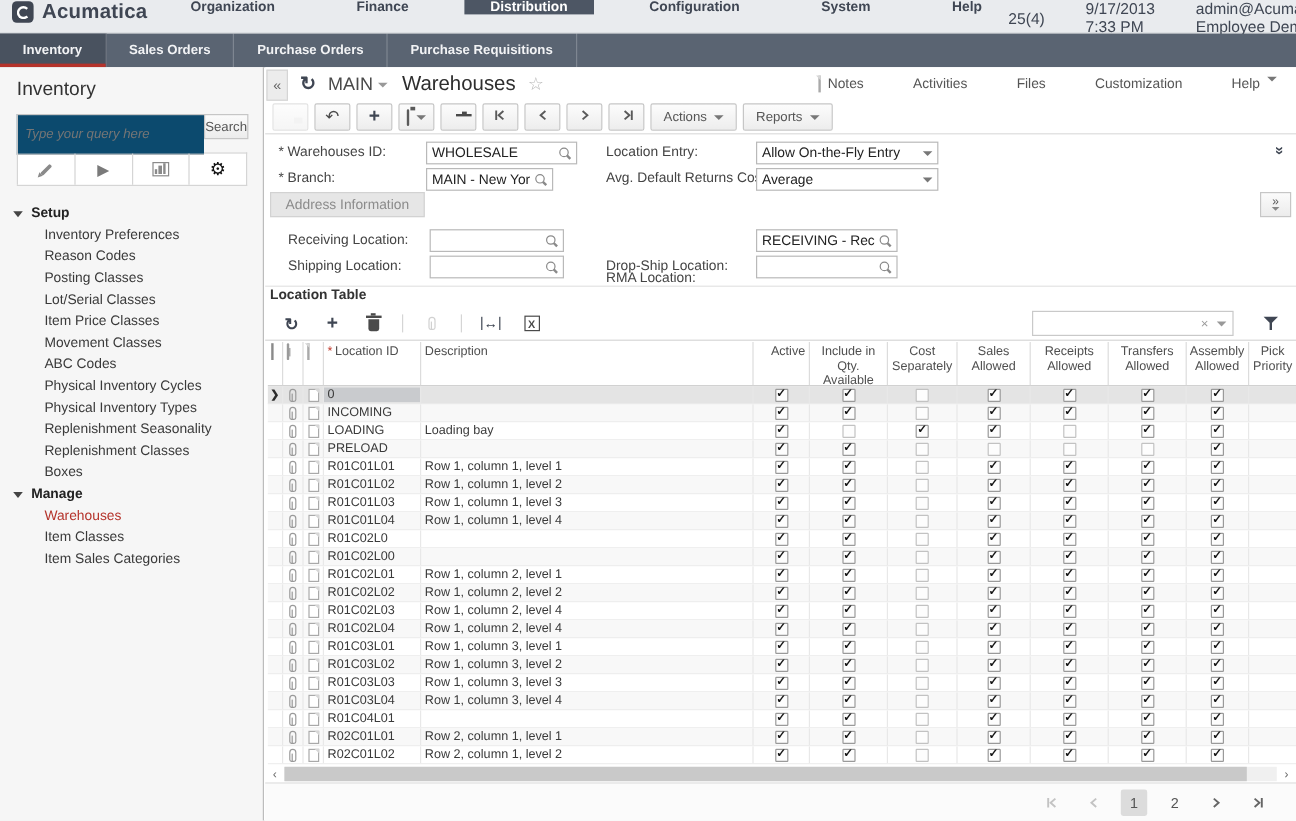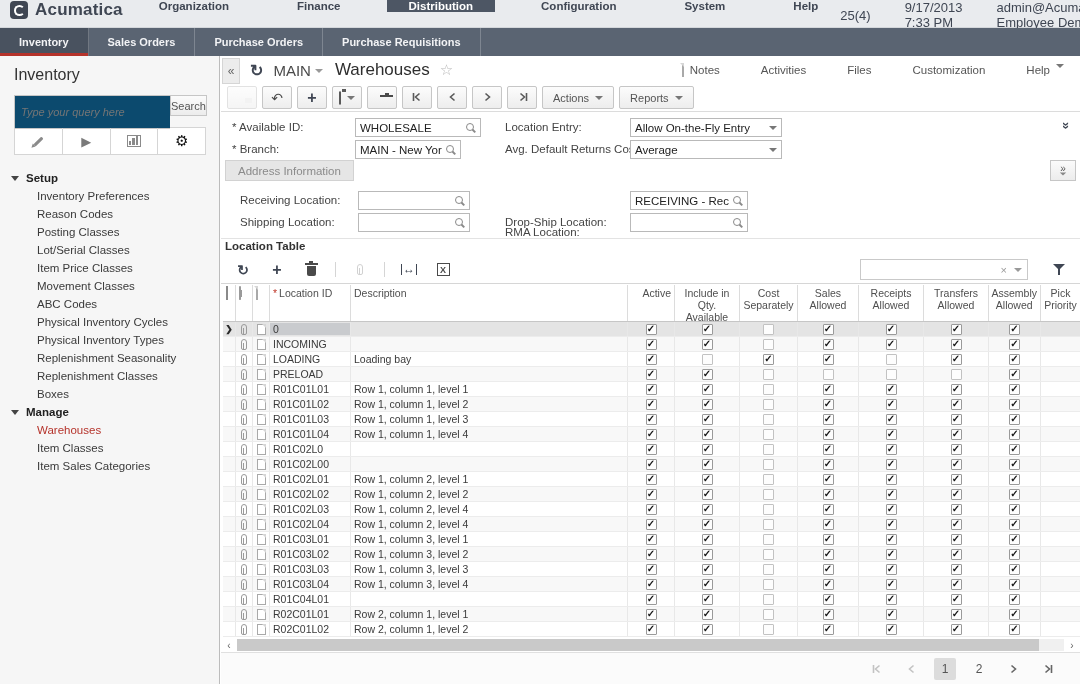--- a/index.html
+++ b/index.html
@@ -336,21 +336,21 @@
           <span>Actions</span>
           <span class="dd-caret"></span>
         </span>
         <span class="tb-btn wide">
           <span>Reports</span>
           <span class="dd-caret"></span>
         </span>
       </div>
 
     <div class="form-area">
-      <span class="f-label" style="left:11px; top:9px;">* Available ID:</span>
+      <span class="f-label" style="left:11px; top:9px;">* Warehouses ID:</span>
       <div class="f-field" style="left:134px; top:6px; width:126px;">
         <span class="val">WHOLESALE</span>
         <span class="lookup-ic"></span>
       </div>
       <span class="f-label" style="left:11px; top:31px;">* Branch:</span>
       <div class="f-field" style="left:134px; top:28px; width:106px;">
         <span class="val">MAIN - New York</span>
         <span class="lookup-ic"></span>
       </div>
 

